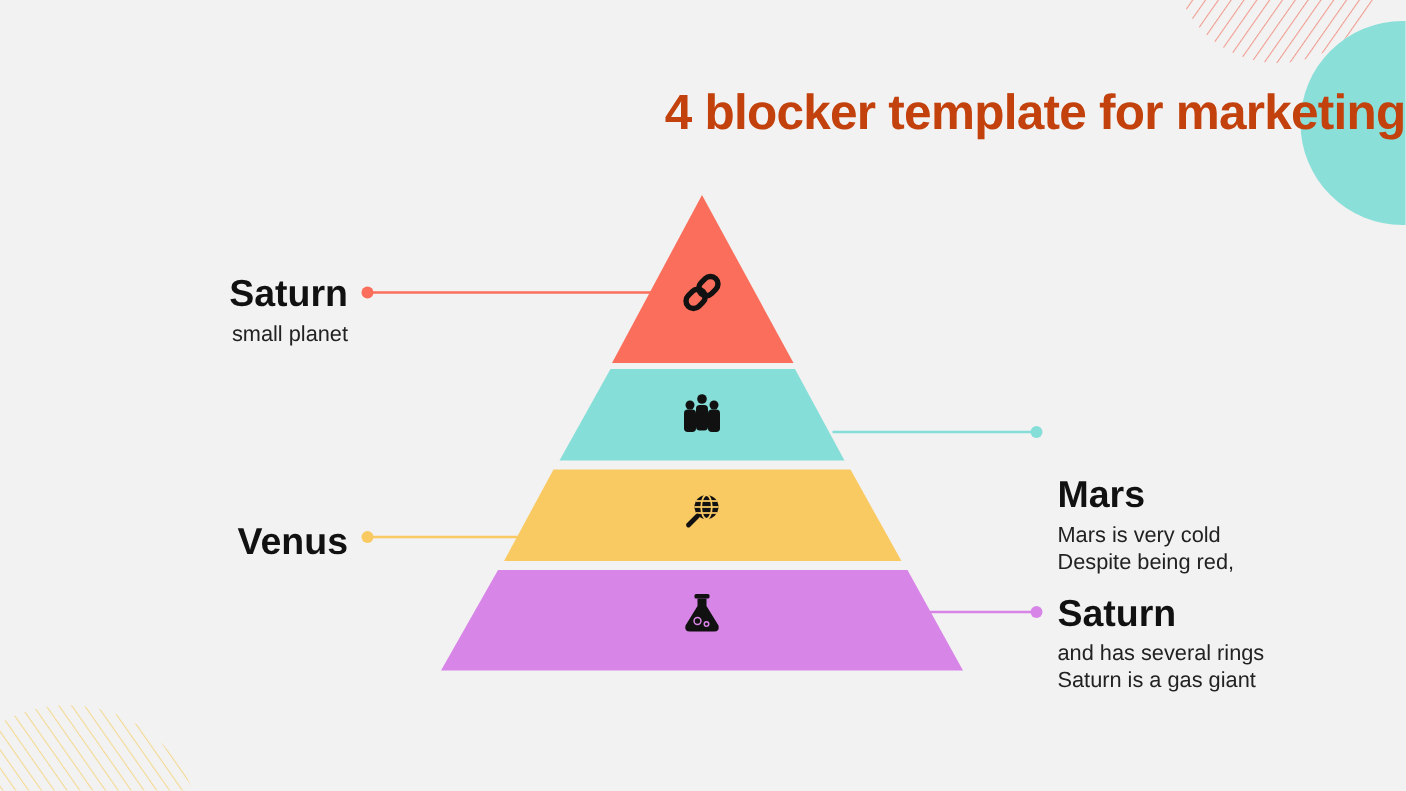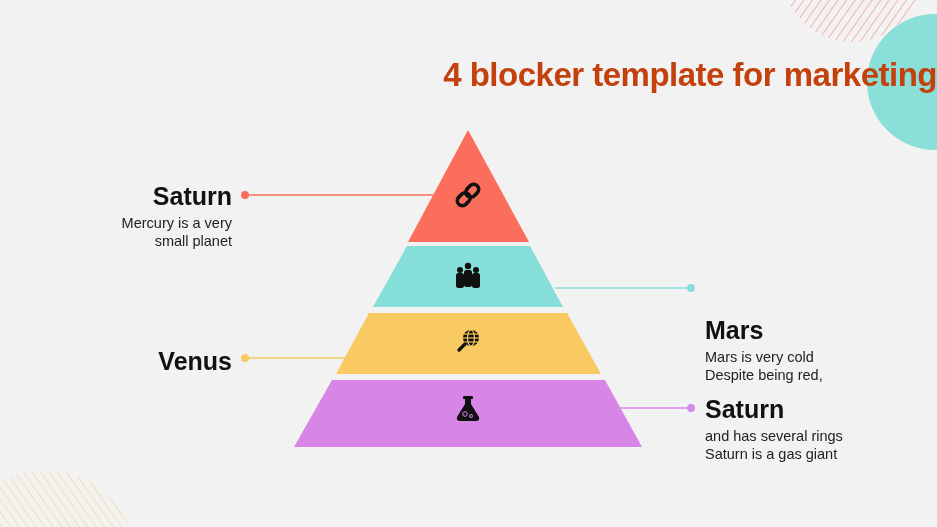--- a/index.html
+++ b/index.html
@@ -90,21 +90,20 @@
     <circle cx="465" cy="414" r="2.3" fill="none" stroke="#d785e7" stroke-width="1"></circle>
     <circle cx="471" cy="416" r="1.5" fill="none" stroke="#d785e7" stroke-width="1"></circle>
   </g>
 </svg>
 
 <div class="title">4 blocker template for marketing</div>
 
 <div class="label left" style="right:705px; top:182px;">
   <div class="name">Saturn</div>
   <div class="desc">
-    <div>Mercury is a very</div>
     <div>small planet</div>
   </div>
 </div>
 
 <div class="label right" style="left:705px; top:280px;margin-top:36px;">
   <div class="name">Mars</div>
   <div class="desc">
     <div>Mars is very cold</div>
     <div>Despite being red,</div>
   </div>

